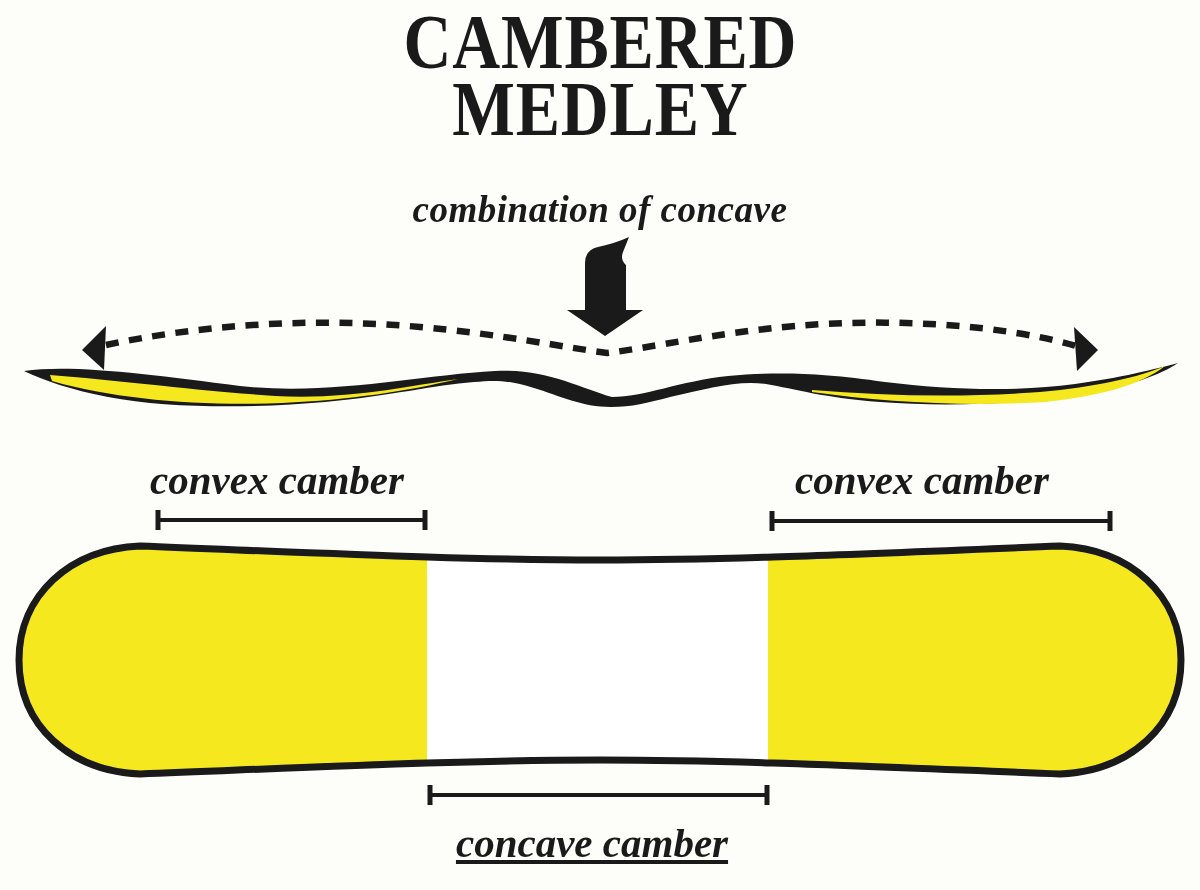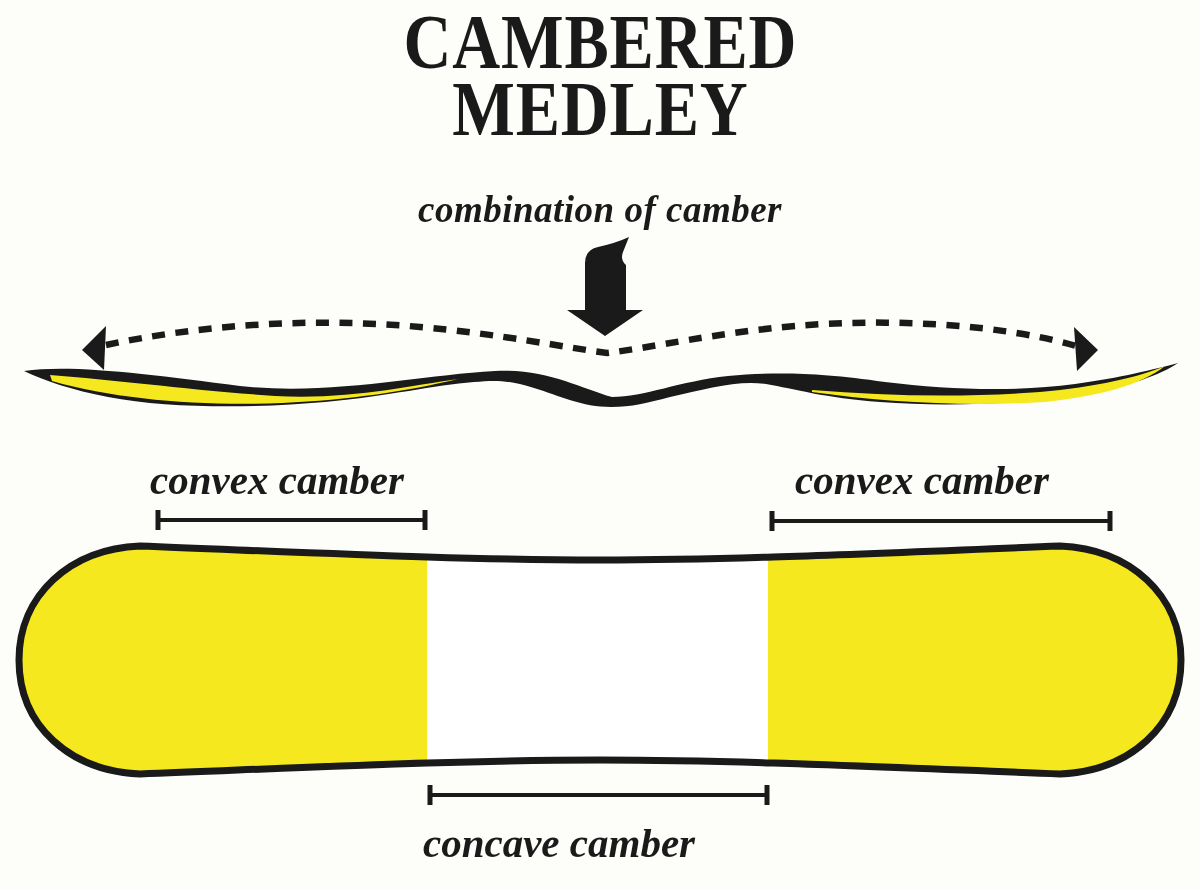--- a/index.html
+++ b/index.html
@@ -49,39 +49,39 @@
     position:absolute;
     font-style:italic;
     font-weight:600;
     font-size:41px;
     line-height:38px;
     white-space:nowrap;
     transform:translateX(-50%);
   }
   .lbl-convex-left{left:277px;top:461px;}
   .lbl-convex-right{left:922px;top:461px;}
-  .lbl-concave{left:559px;top:824px;}
+  .lbl-concave{left:592px;top:824px;text-decoration:underline;}
   
   .ink-fill{fill:var(--ink);}
   .yellow-fill{fill:var(--yellow);}
   .ink-stroke{stroke:var(--ink);}
   .no-fill{fill:none;}
   .board-fill{fill:#ffffff;}
 </style>
 </head>
 <body>
 
 <div class="stage">
 
   <div class="title">
     <div><span class="tline">CAMBERED</span></div>
     <div><span class="tline">MEDLEY</span></div>
   </div>
 
-  <div class="subtitle">combination of camber</div>
+  <div class="subtitle">combination of concave</div>
 
   <svg width="1200" height="890" viewBox="0 0 1200 890" aria-hidden="true">
 
     <g>
       <path class="ink-fill" d="
         M 585,310
         L 585,263
         Q 585,250 598,247
         Q 616,243 629,237
         L 623,252

